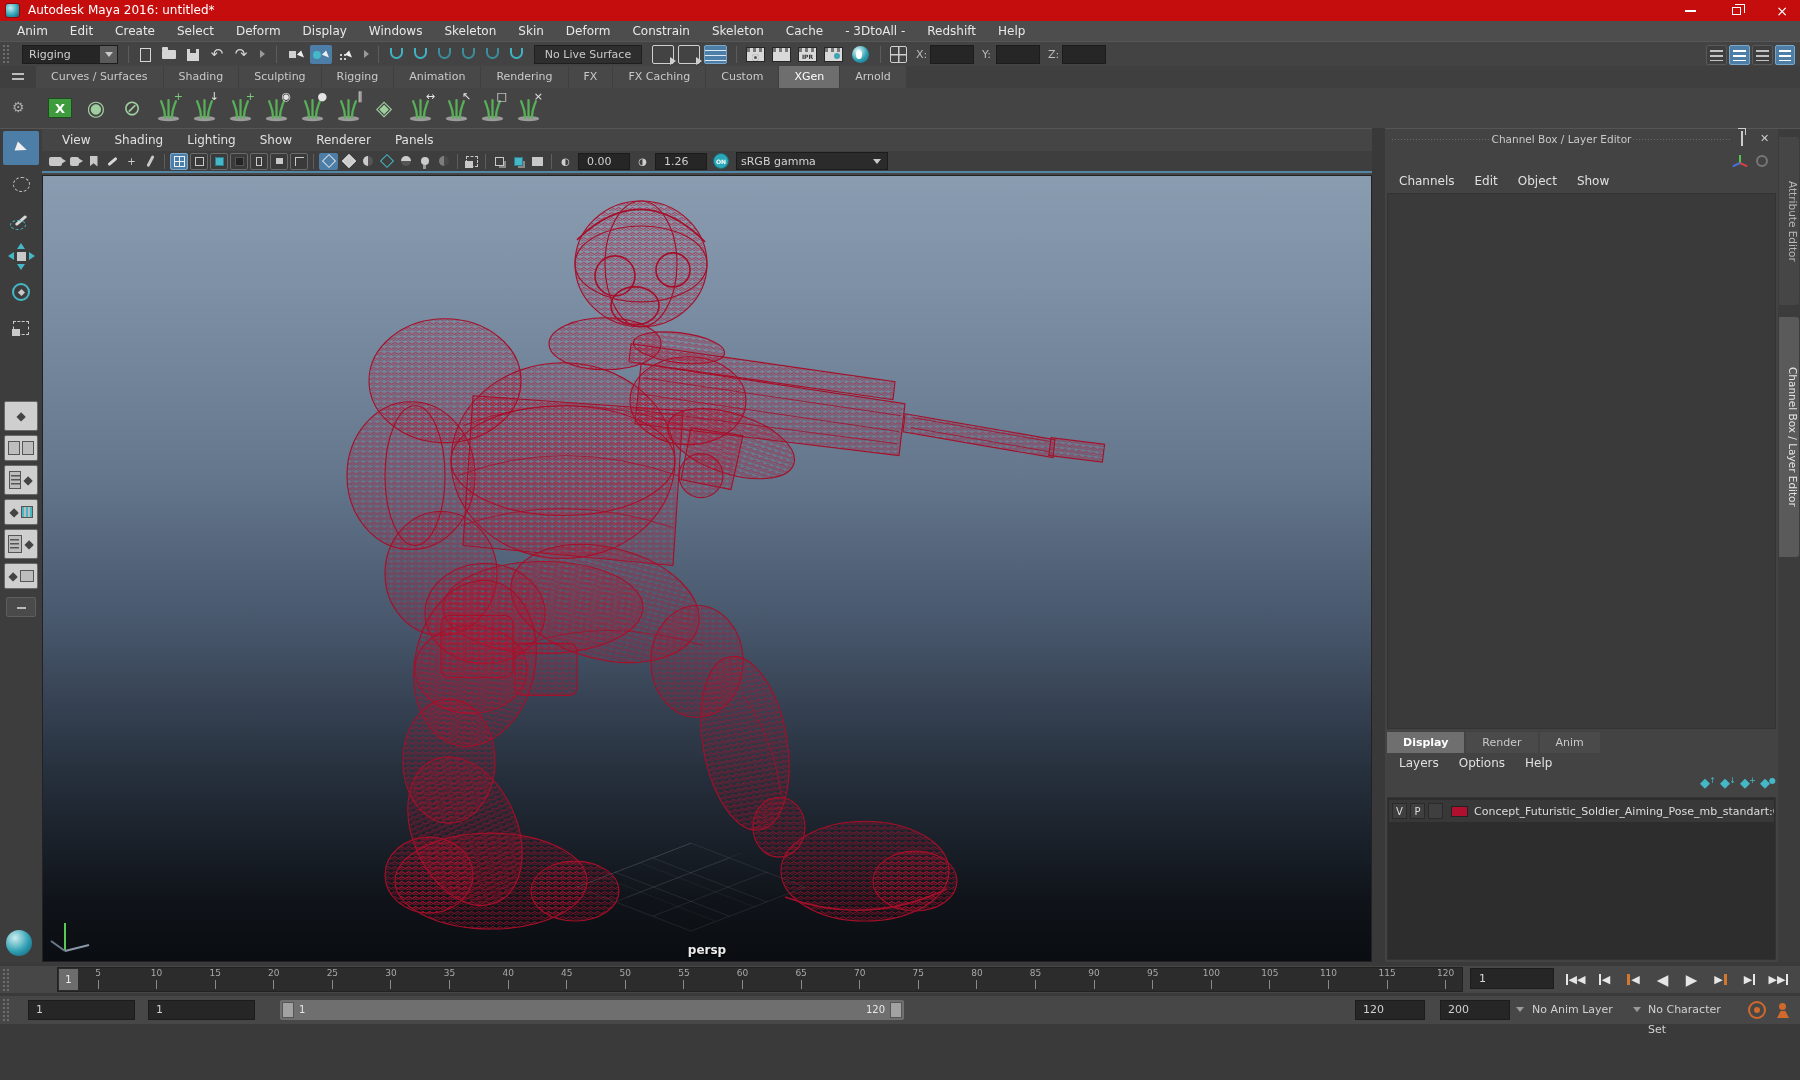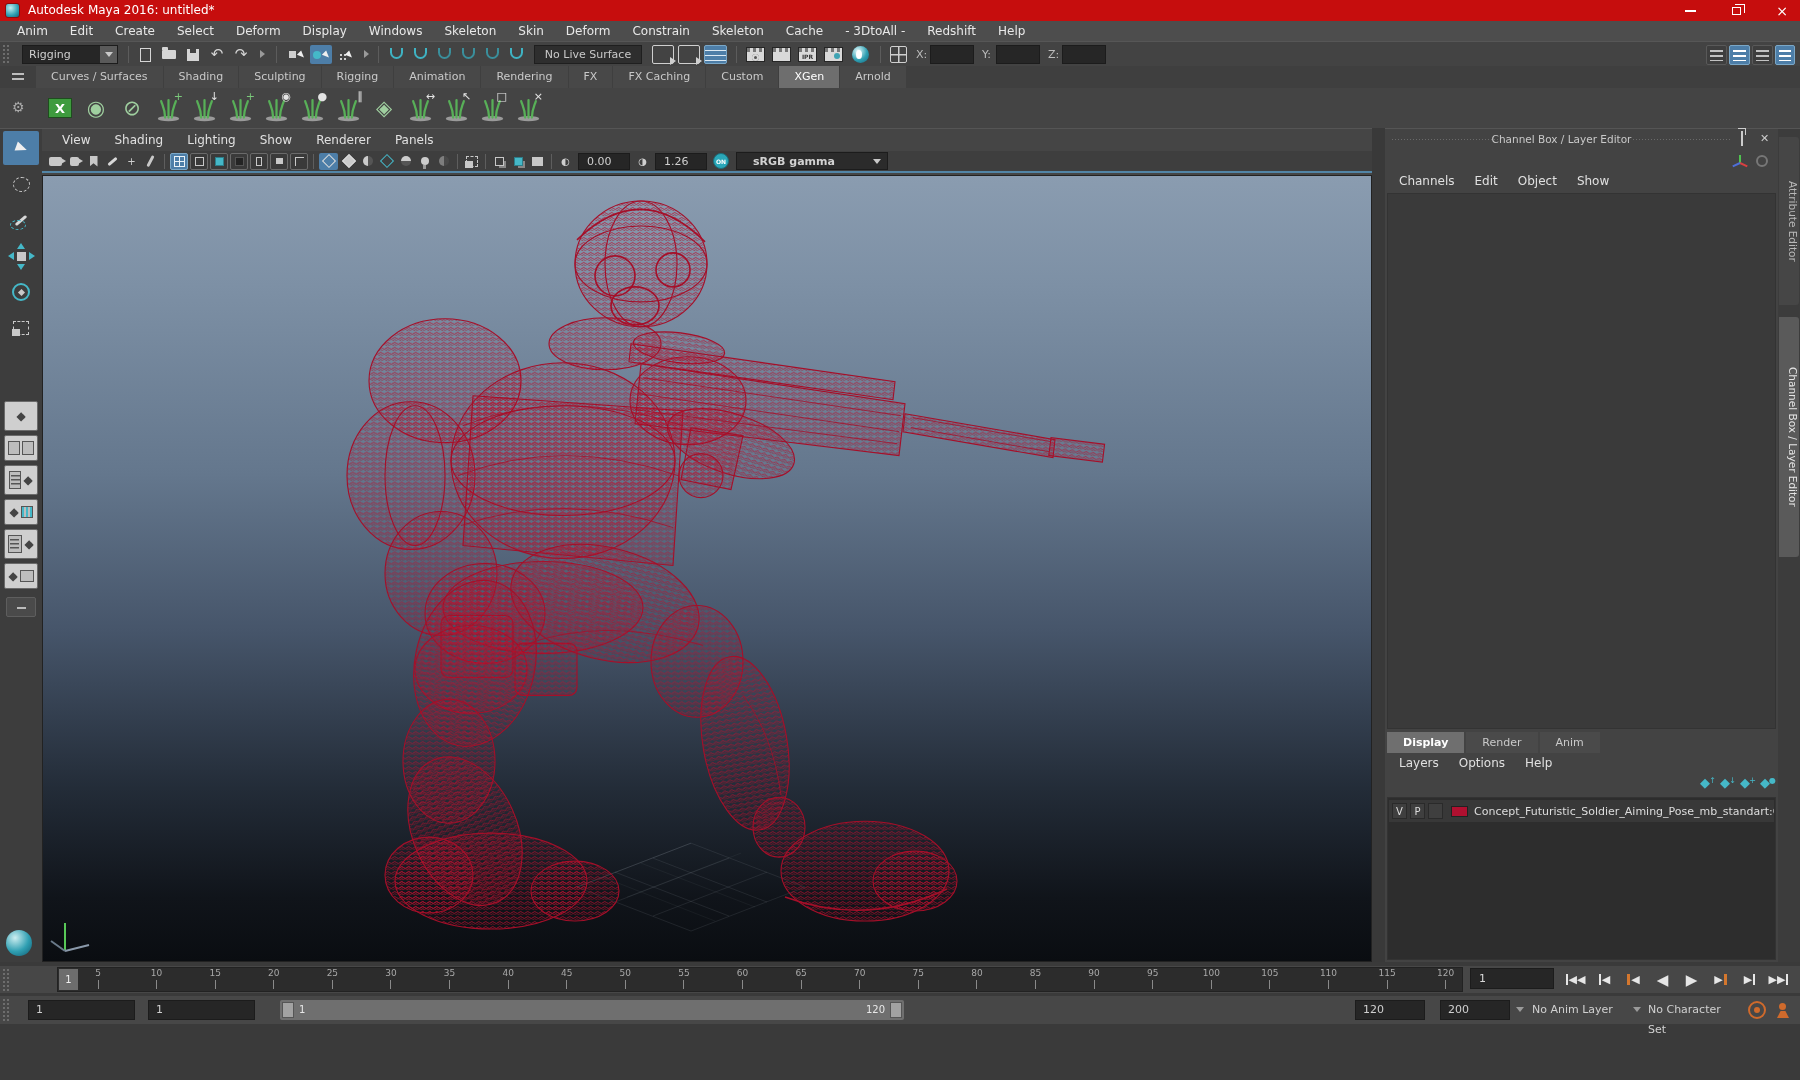--- a/index.html
+++ b/index.html
@@ -132,21 +132,21 @@
   .innersq.teal { background:#45b8c8; border-color:#2d7e8a; }
   .innersq.dark { background:#242424; border-color:#555; }
   .cube { width:10px; height:10px; border:1.2px solid #ddd; transform:rotate(45deg); }
   .cube.fill { background:#ccc; }
   .bulb { width:8px; height:8px; border-radius:50%; background:#ccc; position:relative; }
   .bulb:after { content:""; position:absolute; left:2.5px; bottom:-4px; width:3px; height:4px; background:#999; }
   .halfc { width:10px; height:10px; border-radius:50%; background:linear-gradient(90deg,#ccc 50%,#555 50%); }
   .vfield { width:52px; height:17px; background:#262626; border:1px solid #1c1c1c; color:#cfcfcf; line-height:15px; padding-left:8px; margin:0 3px; }
   .ontog { width:16px; height:16px; border-radius:50%; background:#2aa7b8; color:#fff; font-size:6px; font-weight:bold; display:flex; align-items:center; justify-content:center; margin:0 3px; border:1px solid #1b6f7c; }
   .gammasel { width:152px; height:18px; background:#2b2b2b; border:1px solid #1c1c1c; display:flex; align-items:center; margin-left:4px; }
-  .gammasel .txt { flex:1; padding-left:16px; color:#d2d2d2;font-weight:bold; }
+  .gammasel .txt { flex:1; padding-left:4px; color:#d2d2d2; }
   .gammasel .tri-d { margin-right:6px; }
   .view3d { position:absolute; top:46px; left:0; right:0; bottom:0; border:1px solid #222;
     background:linear-gradient(#8a9cb0 0%, #7d90a5 14%, #64778d 38%, #46556a 58%, #232c38 78%, #10141a 92%, #0a0d11 100%); }
   .view3d svg.scene { position:absolute; inset:0; width:100%; height:100%; }
   .persp { position:absolute; bottom:4px; left:0; right:0; text-align:center; font-weight:bold; font-size:12px; color:#ececec; text-shadow:0 1px 2px #000; }
 
   
   .gutter { position:absolute; left:1372px; top:0; bottom:0; width:13px; background:#393939; }
   .cbpanel { position:absolute; left:1385px; top:0; width:393px; bottom:0; background:#434343; border-top:1px solid #555; }
   .cbheader { position:absolute; top:0; left:0; right:0; height:20px; }
@@ -695,20 +695,21 @@
             <path d="M420 250 Q520 210 640 250 M415 300 Q520 260 635 300 M418 350 Q520 315 630 352" fill="none" stroke-width="0.8"></path>
             <path d="M480 470 Q560 440 660 470 M700 520 Q730 560 738 620" fill="none" stroke-width="0.8"></path>
           </g>
 
           <g stroke-width="2" fill="none">
             <path d="M22 776 L22 748" stroke="#58c858"></path>
             <path d="M22 776 L46 770" stroke="#8a99aa"></path>
             <path d="M22 776 L8 766" stroke="#6a7a8a"></path>
           </g>
         </svg>
+        <div class="persp">persp</div>
       </div>
     </div>
 
     <div class="gutter"></div>
 
     <div class="cbpanel">
       <div class="cbheader">
         <div class="dotline" style="left:6px; width:110px"></div>
         <div class="cbtitle">Channel Box / Layer Editor</div>
         <div class="dotline" style="right:46px; width:100px"></div>

